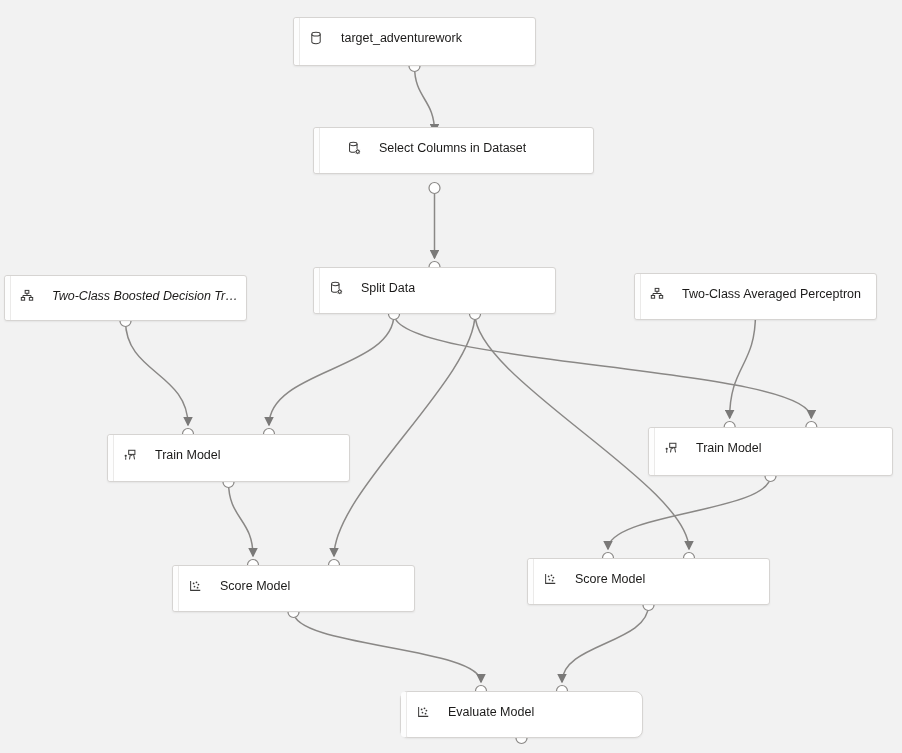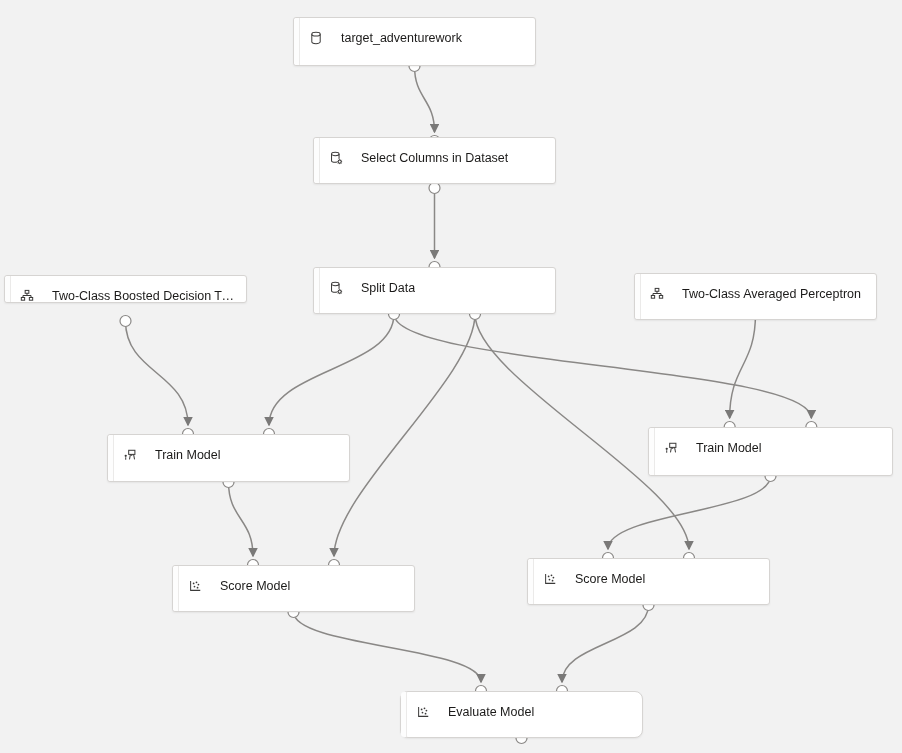--- a/index.html
+++ b/index.html
@@ -84,21 +84,21 @@
         <div class="node-row">
           <span class="icon">
             <svg viewBox="0 0 16 16" width="14" height="14">
               <ellipse cx="8" cy="3.6" rx="4.8" ry="2.1"></ellipse>
               <path d="M3.2,3.6 V12.4 A4.8,2.1 0 0 0 12.8,12.4 V3.6"></path>
             </svg>
           </span>
           <span class="node-label">target_adventurework</span>
         </div>
       </div>
-      <div class="node" style="left: 313px; top: 137px; width: 243px; height: 47px;">
+      <div class="node" style="left: 313px; top: 127px; width: 281px; height: 47px; padding-left: 18px;">
         <span class="node-accent"></span>
         <div class="node-row">
           <span class="icon">
             <svg viewBox="0 0 16 16" width="14" height="14">
               <ellipse cx="7.2" cy="3.4" rx="4.3" ry="1.9"></ellipse>
               <path d="M2.9,3.4 V11 A4.3,1.9 0 0 0 11.5,11 V3.4"></path>
               <circle cx="12.2" cy="12.2" r="3.3" fill="#ffffff" stroke="none"></circle>
               <circle cx="12.2" cy="12.2" r="1.8"></circle>
               <g stroke-width="1">
                 <line x1="12.2" y1="9.4" x2="12.2" y2="10.5"></line>
@@ -132,21 +132,21 @@
                 <line x1="10.2" y1="10.2" x2="11" y2="11"></line>
                 <line x1="13.4" y1="13.4" x2="14.2" y2="14.2"></line>
                 <line x1="14.2" y1="10.2" x2="13.4" y2="11"></line>
                 <line x1="11" y1="13.4" x2="10.2" y2="14.2"></line>
               </g>
             </svg>
           </span>
           <span class="node-label">Split Data</span>
         </div>
       </div>
-      <div class="node" style="left: 4px; top: 275px; width: 243px; height: 28px;">
+      <div class="node" style="left: 4px; top: 275px; width: 243px; height: 46px; font-style: italic;">
         <span class="node-accent"></span>
         <div class="node-row">
           <span class="icon">
             <svg viewBox="0 0 16 16" width="14" height="14">
               <rect x="5.9" y="1.6" width="4.2" height="3.3"></rect>
               <path d="M8,4.9 V7.3 M3.4,7.3 H12.6 M3.4,7.3 V9.7 M12.6,7.3 V9.7"></path>
               <rect x="1.5" y="9.7" width="3.8" height="3.1"></rect>
               <rect x="10.7" y="9.7" width="3.8" height="3.1"></rect>
             </svg>
           </span>

